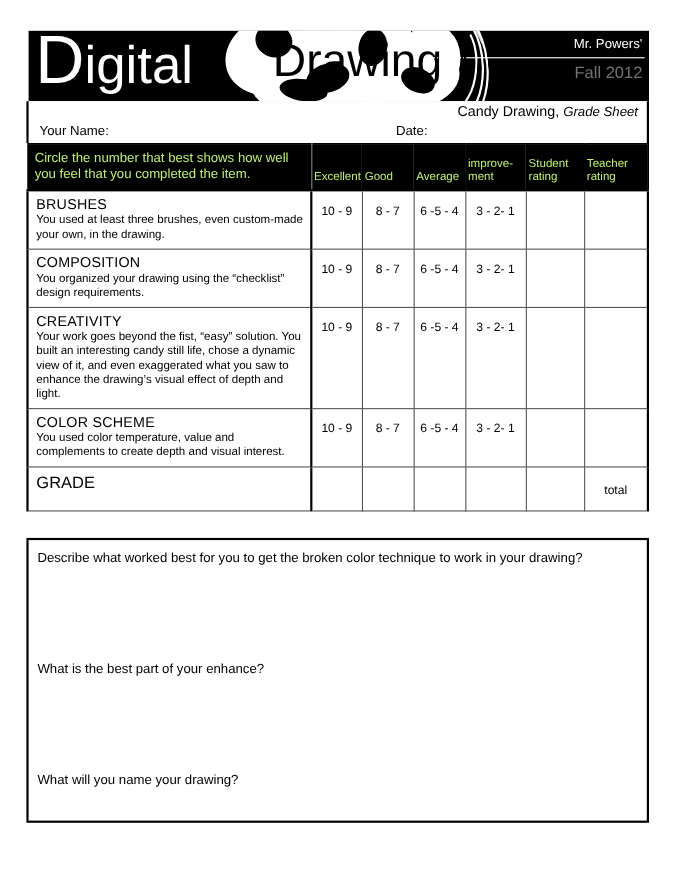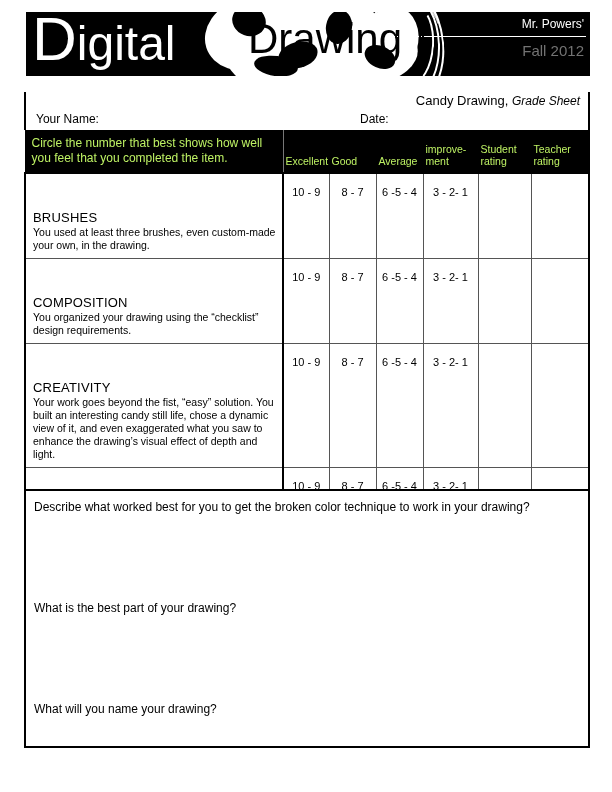--- a/index.html
+++ b/index.html
@@ -13,21 +13,21 @@
     position: relative;
     font-family: "Liberation Sans", sans-serif;
     color: #000000;
     overflow: hidden;
   }
 
   
   #masthead {
     position: absolute;
     left: 26px;
-    top: 12px;
+    top: 28px;
     width: 564px;
     height: 64px;
     background: #000000;
     overflow: hidden;
   }
   #brand-digital {
     position: absolute;
     left: 6px;
     top: -5px;
     color: #ffffff;
@@ -198,21 +198,20 @@
   }
   .crit-cell {
     padding: 4px 6px 6px 7px !important;
     border-left: 2px solid #000000 !important;
     border-right: 2px solid #000000 !important;
   }
   .crit-title {
     font-size: 13px;
     line-height: 15px;
     letter-spacing: 0.2px;
-    margin-top: 32px;
   }
   .crit-desc {
     font-size: 10.5px;
     line-height: 13px;
     margin-top: 1px;
   }
   .score-cell {
     text-align: center;
     font-size: 11px;
     padding-top: 12px !important;
@@ -366,15 +365,15 @@
         <td></td>
         <td></td>
         <td></td>
         <td class="total-cell">total</td>
       </tr>
     </tbody>
 </table>
 
 <div id="reflection">
   <div class="question" id="question-0">Describe what worked best for you to get the broken color technique to work in your drawing?</div>
-  <div class="question" id="question-1">What is the best part of your drawing?</div>
+  <div class="question" id="question-1">What is the best part of your enhance?</div>
   <div class="question" id="question-2">What will you name your drawing?</div>
 </div>
 
 </body></html>

